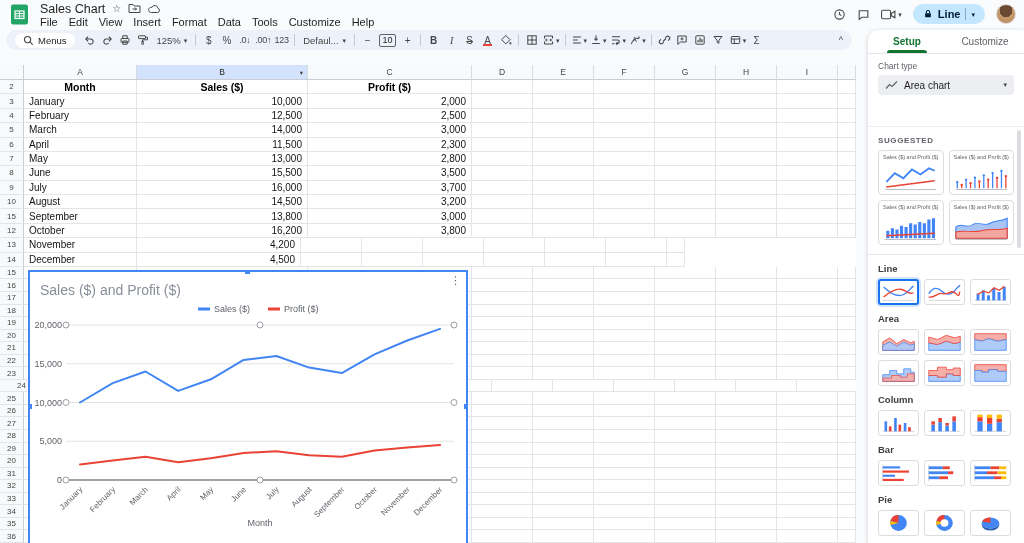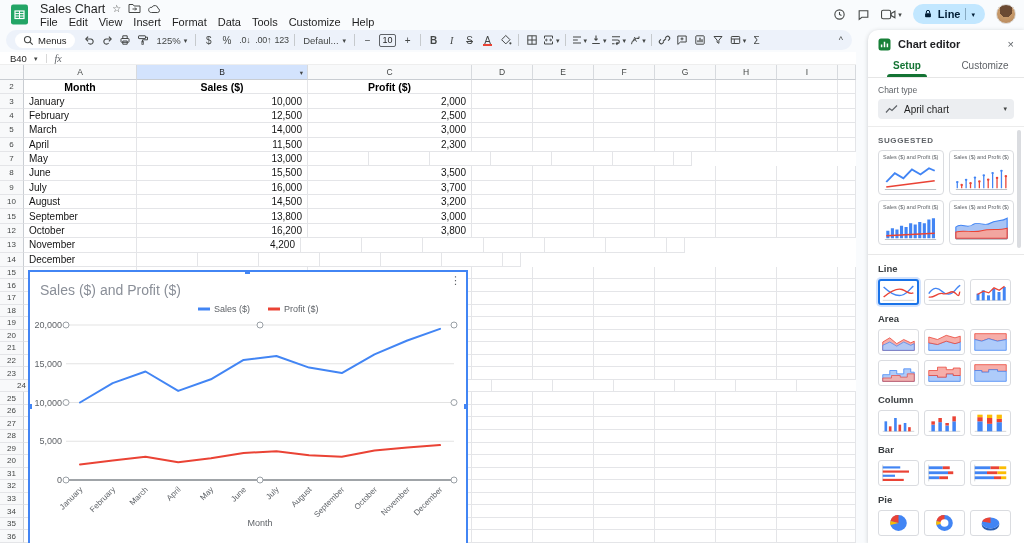--- a/index.html
+++ b/index.html
@@ -316,26 +316,20 @@
             <rect x="1.8" y="2.5" width="8.4" height="7" rx="0.8"></rect>
             <path d="M1.8,5 H10.2 M4.8,5 V9.5"></path>
           </svg>
         </span>
         <span class="caret">▾</span>
       </span>
     <span class="tb">Σ</span>
     <span class="collapse">^</span>
   </div>
 
-  <div id="namebar">
-    <span class="nb-ref">B40</span>
-    <span class="caret">▾</span>
-    <span class="nb-div"></span>
-    <span class="nb-fx">fx</span>
-  </div>
 
   <div id="grid">
       <div class="grid-hrow">
         <div class="corner" style="width: 24px;"></div>
         <div class="ghc" style="width: 113px;">A</div>
         <div class="ghc sel" style="width: 171px;">B<span class="colcaret">▾</span></div>
         <div class="ghc" style="width: 164px;">C</div>
         <div class="ghc" style="width: 61px;">D</div>
         <div class="ghc" style="width: 61px;">E</div>
         <div class="ghc" style="width: 61px;">F</div>
@@ -406,20 +400,21 @@
         <div class="cell" style="width: 61px;"></div>
         <div class="cell" style="width: 61px;"></div>
         <div class="cell" style="width: 61px;"></div>
         <div class="cell" style="width: 61px;"></div>
         <div class="cell" style="width: 18px;"></div>
       </div>
       <div class="grid-row" style="height: 14.385px;">
         <div class="grc" style="width: 24px;">7</div>
         <div class="cell left" style="width: 113px;">May</div>
         <div class="cell num" style="width: 171px;">13,000</div>
+        <div class="cell num" style="width: 164px;">2,800</div>
         <div class="cell" style="width: 61px;"></div>
         <div class="cell" style="width: 61px;"></div>
         <div class="cell" style="width: 61px;"></div>
         <div class="cell" style="width: 61px;"></div>
         <div class="cell" style="width: 61px;"></div>
         <div class="cell" style="width: 61px;"></div>
         <div class="cell" style="width: 18px;"></div>
       </div>
       <div class="grid-row" style="height: 14.385px;">
         <div class="grc" style="width: 24px;">8</div>
@@ -494,20 +489,21 @@
         <div class="cell" style="width: 61px;"></div>
         <div class="cell" style="width: 61px;"></div>
         <div class="cell" style="width: 61px;"></div>
         <div class="cell" style="width: 61px;"></div>
         <div class="cell" style="width: 61px;"></div>
         <div class="cell" style="width: 18px;"></div>
       </div>
       <div class="grid-row" style="height: 14.385px;">
         <div class="grc" style="width: 24px;">14</div>
         <div class="cell left" style="width: 113px;">December</div>
+        <div class="cell num" style="width: 164px;">4,500</div>
         <div class="cell" style="width: 61px;"></div>
         <div class="cell" style="width: 61px;"></div>
         <div class="cell" style="width: 61px;"></div>
         <div class="cell" style="width: 61px;"></div>
         <div class="cell" style="width: 61px;"></div>
         <div class="cell" style="width: 61px;"></div>
         <div class="cell" style="width: 18px;"></div>
       </div>
       <div class="grid-row" style="height: 12.55px;">
         <div class="grc" style="width: 24px;">15</div>
@@ -838,43 +834,33 @@
           <circle cx="36" cy="208" r="3" fill="#fff" stroke="#9aa0a6"></circle>
           <circle cx="230" cy="208" r="3" fill="#fff" stroke="#9aa0a6"></circle>
           <circle cx="424" cy="208" r="3" fill="#fff" stroke="#9aa0a6"></circle>
         </svg></div>
     <div class="handle-blue" style="left:calc(50% - 4px);top:-4px"></div>
     <div class="handle-blue" style="left:-4px;top:131px"></div>
     <div class="handle-blue" style="right:-4px;top:131px"></div>
   </div>
 
   <aside id="panel">
-    <div class="p-head">
-      <span class="tic">
-          <svg width="13" height="13" viewBox="0 0 13 13">
-            <rect x="0.5" y="0.5" width="12" height="12" rx="2.5" fill="#188038"></rect>
-            <path d="M3.6,9.2 V6.6 M6.5,9.2 V3.8 M9.4,9.2 V5.4" stroke="#fff" stroke-width="1.5" fill="none"></path>
-          </svg>
-        </span>
-      <span class="p-title">Chart editor</span>
-      <span class="p-close">×</span>
-    </div>
     <div class="p-tabs">
       <div class="p-tab active">Setup</div>
       <div class="p-tab">Customize</div>
     </div>
     <div class="p-type">
       <div class="p-type-label">Chart type</div>
       <div class="p-dropdown">
         <span class="tic">
             <svg width="13" height="10" viewBox="0 0 13 10" fill="none" stroke="#5f6368" stroke-width="1.2">
               <path d="M1,8.5 L4.5,4.5 7,6.5 12,1.5"></path>
             </svg>
           </span>
-        <span>April chart</span>
+        <span>Area chart</span>
         <span class="p-dd-caret">▾</span>
       </div>
     </div>
     <div id="panel-list">
         <div class="p-sec-label">SUGGESTED</div>
         <div class="sug-grid">
           <div class="sug-card">
             <div class="sug-title">Sales ($) and Profit ($)</div>
             <div>
               <svg width="57" height="30" viewBox="0 0 40 24" preserveAspectRatio="none">

